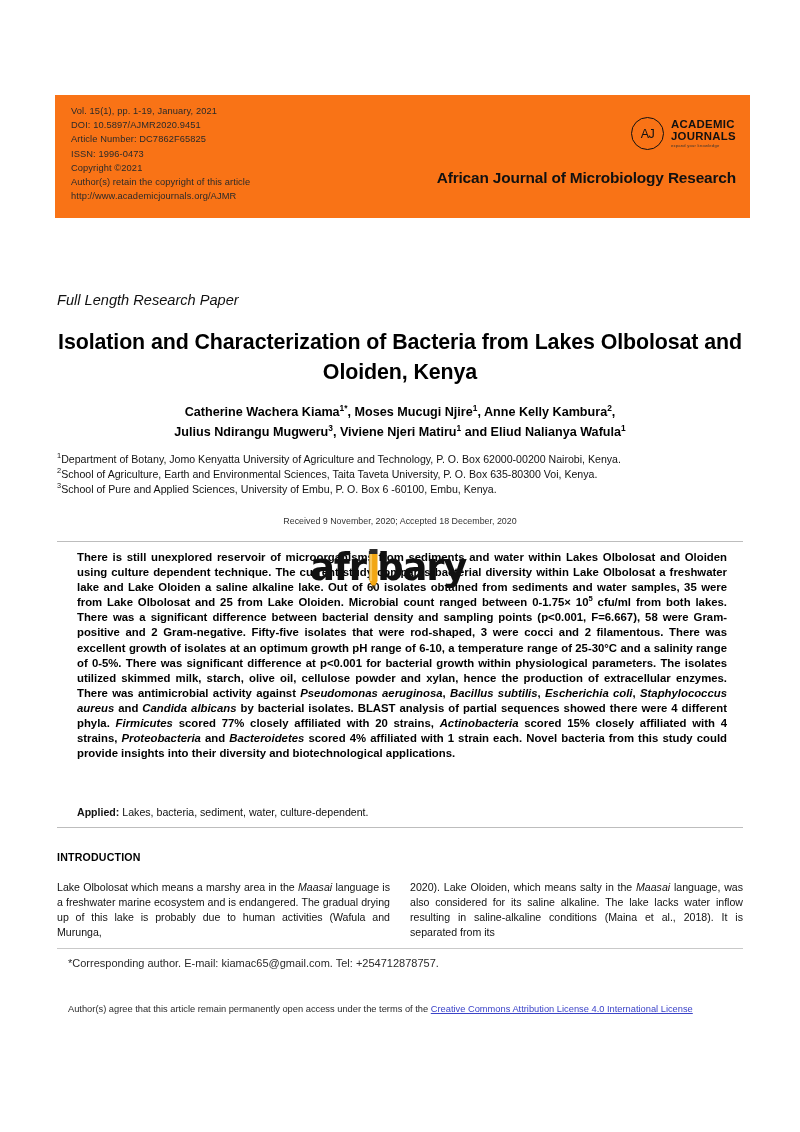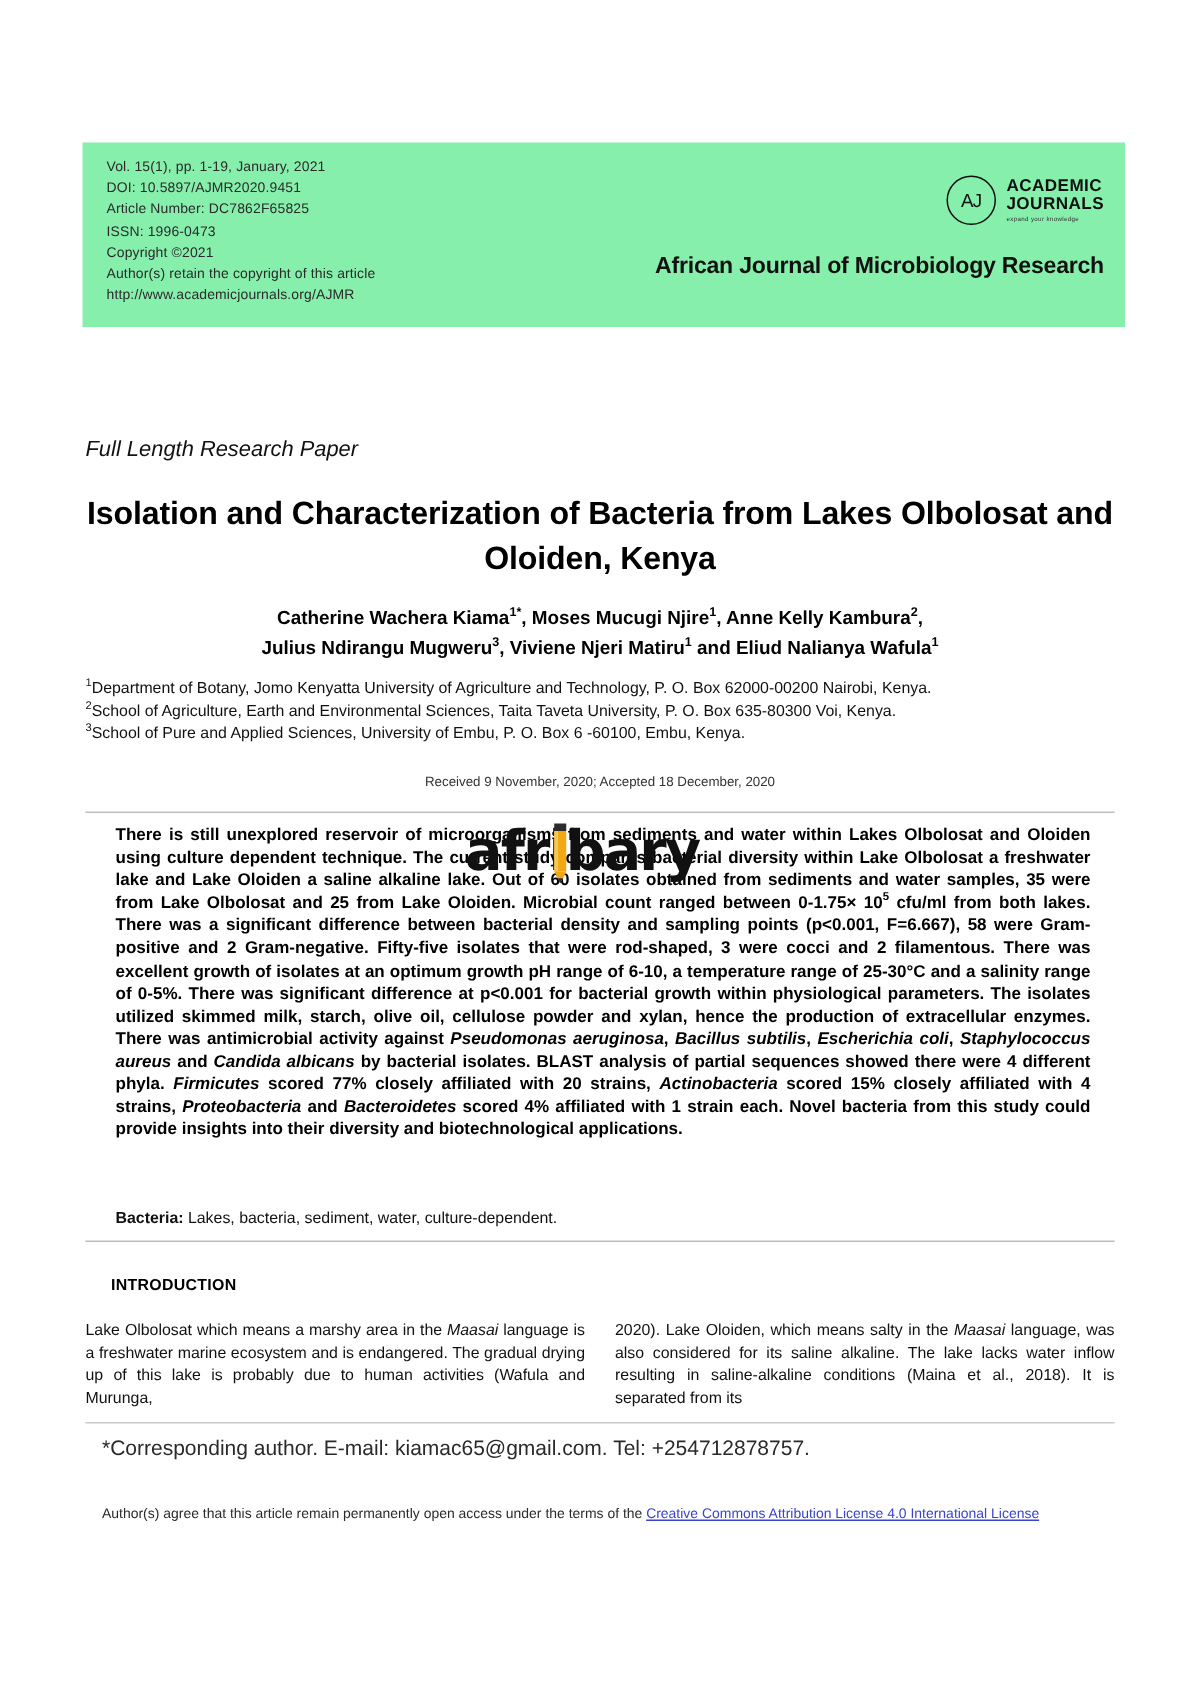--- a/index.html
+++ b/index.html
@@ -24,21 +24,21 @@
     background: #fff;
   }
 
   
   .masthead {
     position: absolute;
     left: 55px;
     top: 95px;
     width: 695px;
     height: 123px;
-    background: #86efac;
+    background: #f97316;
     box-sizing: border-box;
   }
   .masthead-left {
     position: absolute;
     left: 16px;
     top: 9px;
     font-size: 9.3px;
     line-height: 14.2px;
     color: #2a2a2a;
     letter-spacing: 0.1px;
@@ -190,21 +190,21 @@
     left: 57px;
     top: 827px;
     width: 686px;
     height: 1px;
     background: #bdbdbd;
   }
 
   
   .section-head {
     position: absolute;
-    left: 74px;
+    left: 57px;
     top: 851px;
     font-size: 10.6px;
     font-weight: bold;
     letter-spacing: 0.2px;
     color: #000;
   }
   .col {
     position: absolute;
     top: 880px;
     width: 333px;
@@ -223,21 +223,21 @@
     left: 57px;
     top: 948px;
     width: 686px;
     height: 1px;
     background: #c9c9c9;
   }
   .foot-corr {
     position: absolute;
     left: 68px;
     top: 957px;
-    font-size: 14px;
+    font-size: 11px;
     color: #2a2a2a;
   }
   .foot-cc {
     position: absolute;
     left: 68px;
     top: 986px;
     width: 686px;
     font-size: 9.3px;
     line-height: 14.6px;
     color: #2a2a2a;
@@ -310,21 +310,21 @@
   <div class="authors">Catherine Wachera Kiama<sup>1*</sup>, Moses Mucugi Njire<sup>1</sup>, Anne Kelly Kambura<sup>2</sup>,<br>Julius Ndirangu Mugweru<sup>3</sup>, Viviene Njeri Matiru<sup>1</sup> and Eliud Nalianya Wafula<sup>1</sup></div>
 
   <div class="affiliations"><sup>1</sup>Department of Botany, Jomo Kenyatta University of Agriculture and Technology, P. O. Box 62000-00200 Nairobi, Kenya.<br><sup>2</sup>School of Agriculture, Earth and Environmental Sciences, Taita Taveta University, P. O. Box 635-80300 Voi, Kenya.<br><sup>3</sup>School of Pure and Applied Sciences, University of Embu, P. O. Box 6 -60100, Embu, Kenya.</div>
 
   <div class="recvline">Received 9 November, 2020; Accepted 18 December, 2020</div>
 
   <div class="rule-top"></div>
   <div class="abstract">There is still unexplored reservoir of microorganisms from sediments and water within Lakes Olbolosat and Oloiden using culture dependent technique. The current study compares bacterial diversity within Lake Olbolosat a freshwater lake and Lake Oloiden a saline alkaline lake. Out of 60 isolates obtained from sediments and water samples, 35 were from Lake Olbolosat and 25 from Lake Oloiden. Microbial count ranged between 0-1.75× 10<sup>5</sup> cfu/ml from both lakes. There was a significant difference between bacterial density and sampling points (p&lt;0.001, F=6.667), 58 were Gram-positive and 2 Gram-negative. Fifty-five isolates that were rod-shaped, 3 were cocci and 2 filamentous. There was excellent growth of isolates at an optimum growth pH range of 6-10, a temperature range of 25-30°C and a salinity range of 0-5%. There was significant difference at p&lt;0.001 for bacterial growth within physiological parameters. The isolates utilized skimmed milk, starch, olive oil, cellulose powder and xylan, hence the production of extracellular enzymes. There was antimicrobial activity against <i>Pseudomonas aeruginosa</i>, <i>Bacillus subtilis</i>, <i>Escherichia coli</i>, <i>Staphylococcus aureus</i> and <i>Candida albicans</i> by bacterial isolates. BLAST analysis of partial sequences showed there were 4 different phyla.  <i>Firmicutes</i> scored 77% closely affiliated with 20 strains, <i>Actinobacteria</i> scored 15% closely affiliated with 4 strains, <i>Proteobacteria</i> and <i>Bacteroidetes</i> scored 4% affiliated with 1 strain each. Novel bacteria from this study could provide insights into their diversity and biotechnological applications.</div>
 
   <div class="keywords">
-    <b>Bacteria:</b>
+    <b>Applied:</b>
     <span>Lakes, bacteria, sediment, water, culture-dependent.</span>
   </div>
   <div class="rule-bot"></div>
 
   <div class="section-head">INTRODUCTION</div>
   <div class="col col-left">Lake Olbolosat which means a marshy area in the <i>Maasai</i> language is a freshwater marine ecosystem and is endangered. The gradual drying up of this lake is probably due to human activities (Wafula and Murunga,</div>
   <div class="col col-right">2020). Lake Oloiden, which means salty in the <i>Maasai</i> language, was also considered for its saline alkaline. The lake lacks water inflow resulting in saline-alkaline conditions (Maina et al., 2018). It is separated from its</div>
 
   <div class="foot-rule"></div>
   <div class="foot-corr">*Corresponding author. E-mail: kiamac65@gmail.com. Tel: +254712878757.</div>

